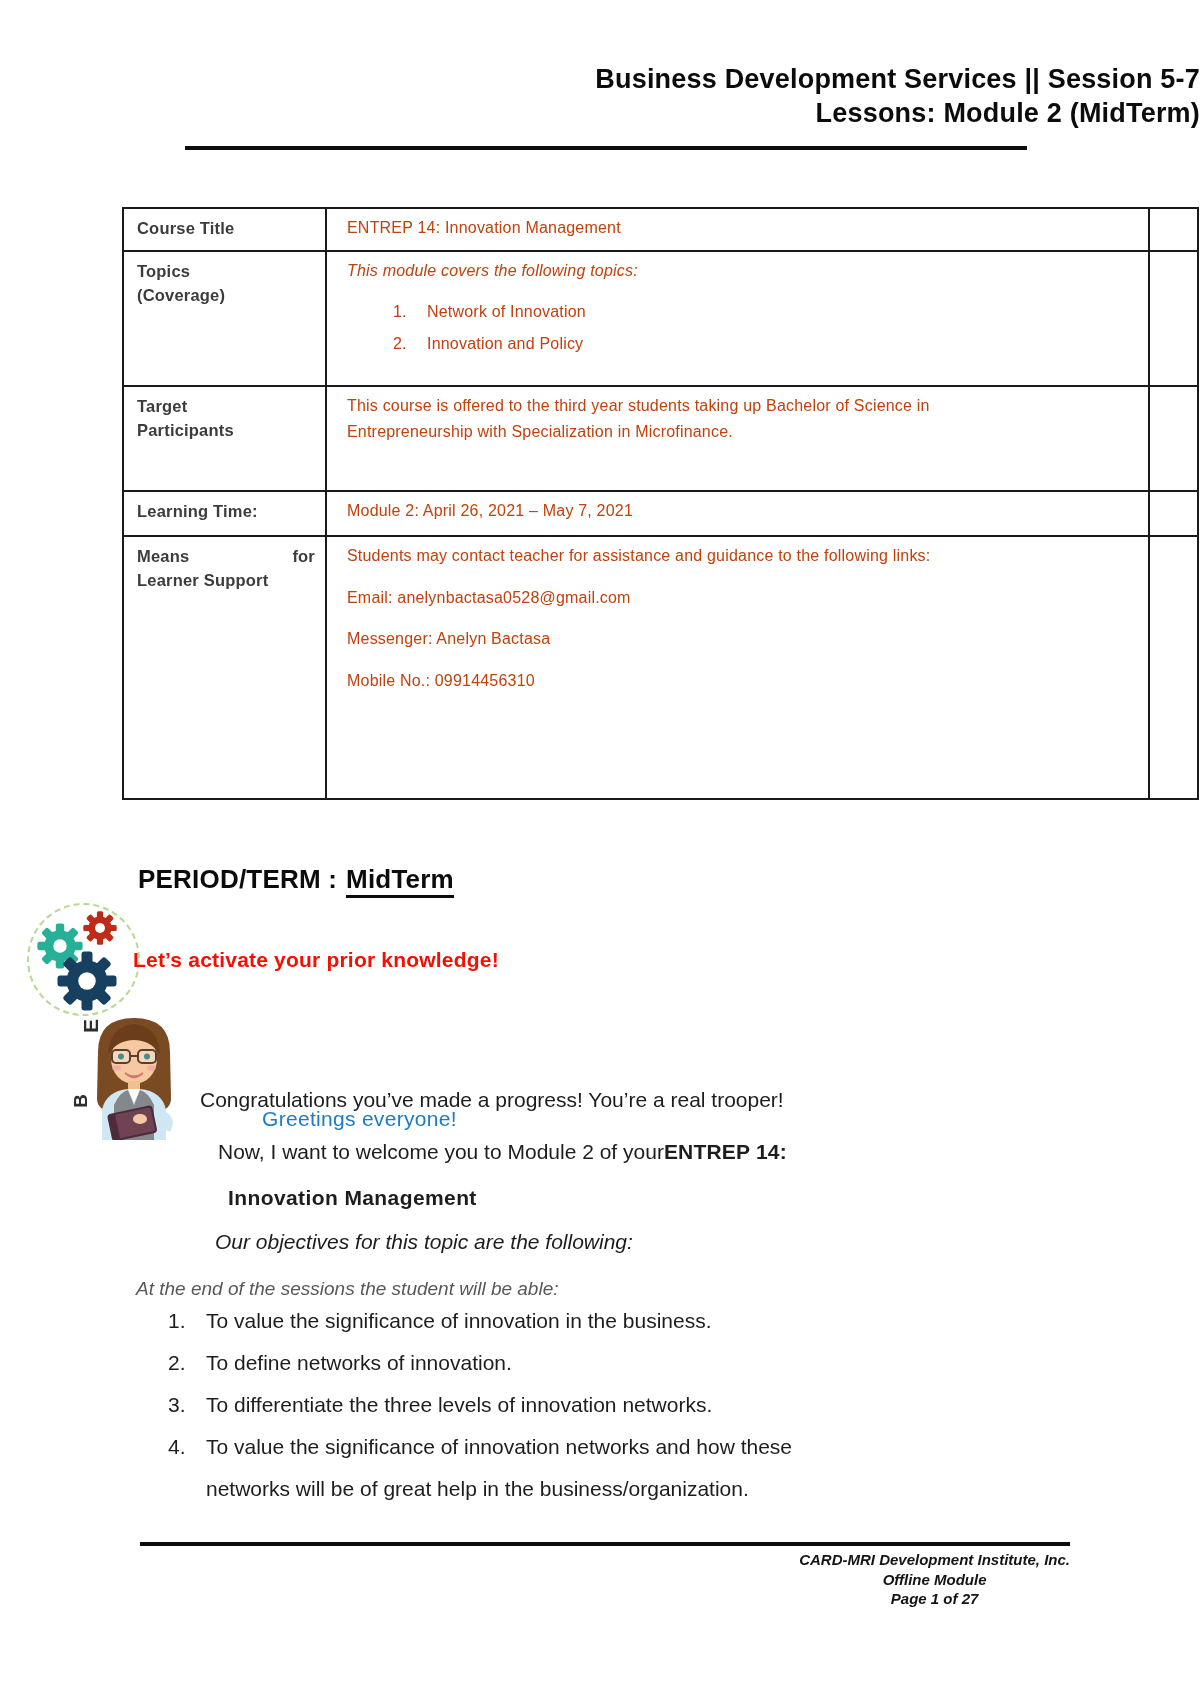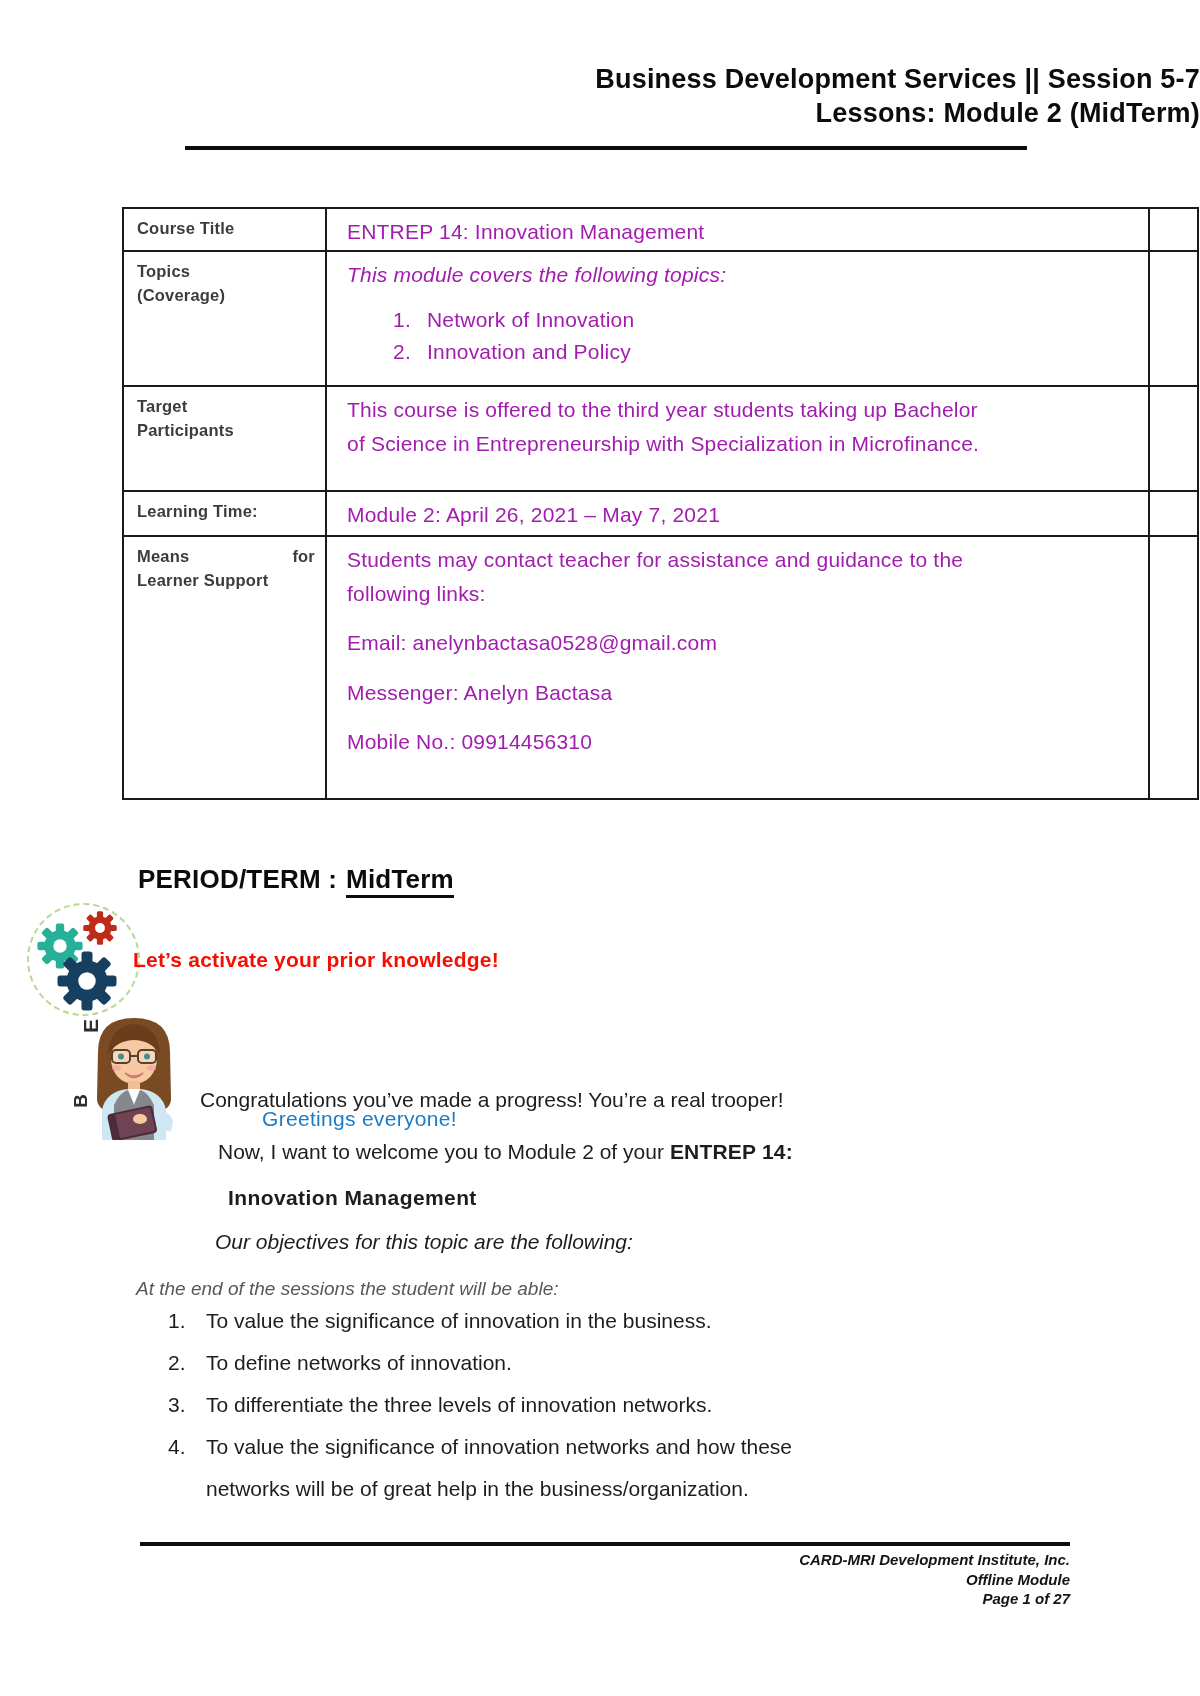--- a/index.html
+++ b/index.html
@@ -12,21 +12,21 @@
   .abs { position:absolute; }
 
   
   .doc-title { left:0; right:0; text-align:right; font-weight:bold; color:#0c0c0c; font-size:27px; letter-spacing:.2px; }
   .title-rule { left:185px; top:146px; width:842px; height:4px; background:#0d0d0d; }
 
   
   table.course-table { position:absolute; left:122px; top:207px; width:1075px; border-collapse:collapse; table-layout:fixed;border-radius:10px; }
   table.course-table td { border:2px solid #1a1a1a; vertical-align:top; }
   td.lbl { font-size:16.5px; font-weight:bold; color:#3c3c3c; padding:8px 8px 0 13px; letter-spacing:.2px; line-height:1.45; }
-  td.val { font-size:21px; color:#a21caf; padding:6px 0 0 20px; line-height:1.6; letter-spacing:.2px; }
+  td.val { font-size:16px; color:#c2410c; padding:6px 0 0 20px; line-height:1.6; letter-spacing:.2px; }
   td.val .wrapbox { max-width:640px; }
   .italic { font-style:italic; }
   .cell-list { margin-top:12px; padding-left:46px; }
   .cell-list .li { display:flex; line-height:32px; }
   .cell-list .num { width:34px; flex:0 0 34px; }
   .means-line1 { display:flex; justify-content:space-between; padding-right:2px;gap:8px; }
   .support-para { margin-top:16px; }
 
   
   .period { left:138px; top:864px; font-size:26px; font-weight:bold; color:#0c0c0c; letter-spacing:.2px; }
@@ -37,34 +37,34 @@
   .activation-text { left:133px; top:948px; font-size:21px; font-weight:bold; color:#f40f02; letter-spacing:.2px; }
 
   
   .avatar { left:70px; top:1012px; width:128px; height:128px; }
   .rot-letter { font-weight:bold; color:#2e2e2e; transform:rotate(-90deg); }
   .rot-top { left:84px; top:1014px; font-size:21px; }
   .rot-bottom { left:74px; top:1090px; font-size:19px; }
   .greetings { left:262px; top:1107px; font-size:21px; color:#1c7bc8; letter-spacing:.3px; }
   .congrats { left:200px; top:1088px; font-size:21px; color:#1d1d1d; }
   .welcome { left:218px; top:1140px; font-size:21px; color:#1d1d1d; }
-  .welcome b { margin-left:6px; letter-spacing:.2px; }
+  .welcome b { letter-spacing:.2px; }
   .welcome2 { left:228px; top:1186px; font-size:21px; font-weight:bold; color:#1d1d1d; letter-spacing:.4px; }
   .obj-heading { left:215px; top:1230px; font-size:21px; font-style:italic; color:#1d1d1d; }
   .obj-subheading { left:136px; top:1278px; font-size:19px; font-style:italic; color:#585858; }
 
   
   .obj-list { left:168px; top:1300px; width:860px; }
   .obj-item { display:flex; font-size:21px; color:#1d1d1d; line-height:42px; }
   .obj-item .num { width:38px; flex:0 0 38px; }
   .obj-item .txt { max-width:620px; }
 
   
   .footer-rule { left:140px; top:1542px; width:930px; height:4px; background:#0d0d0d; }
-  .footer-text { right:130px; top:1550px; text-align:right; font-size:15px; font-weight:bold; font-style:italic; color:#141414; line-height:19.5px; }
+  .footer-text { right:130px; top:1550px; text-align:center; font-size:15px; font-weight:bold; font-style:italic; color:#141414; line-height:19.5px; }
 </style>
 </head>
 <body>
 
 <div class="abs doc-title" style="top:64px">Business Development Services || Session 5-7</div>
 <div class="abs doc-title" style="top:98px">Lessons: Module 2 (MidTerm)</div>
 <div class="abs title-rule"></div>
 
 <table class="course-table">
   <colgroup>

